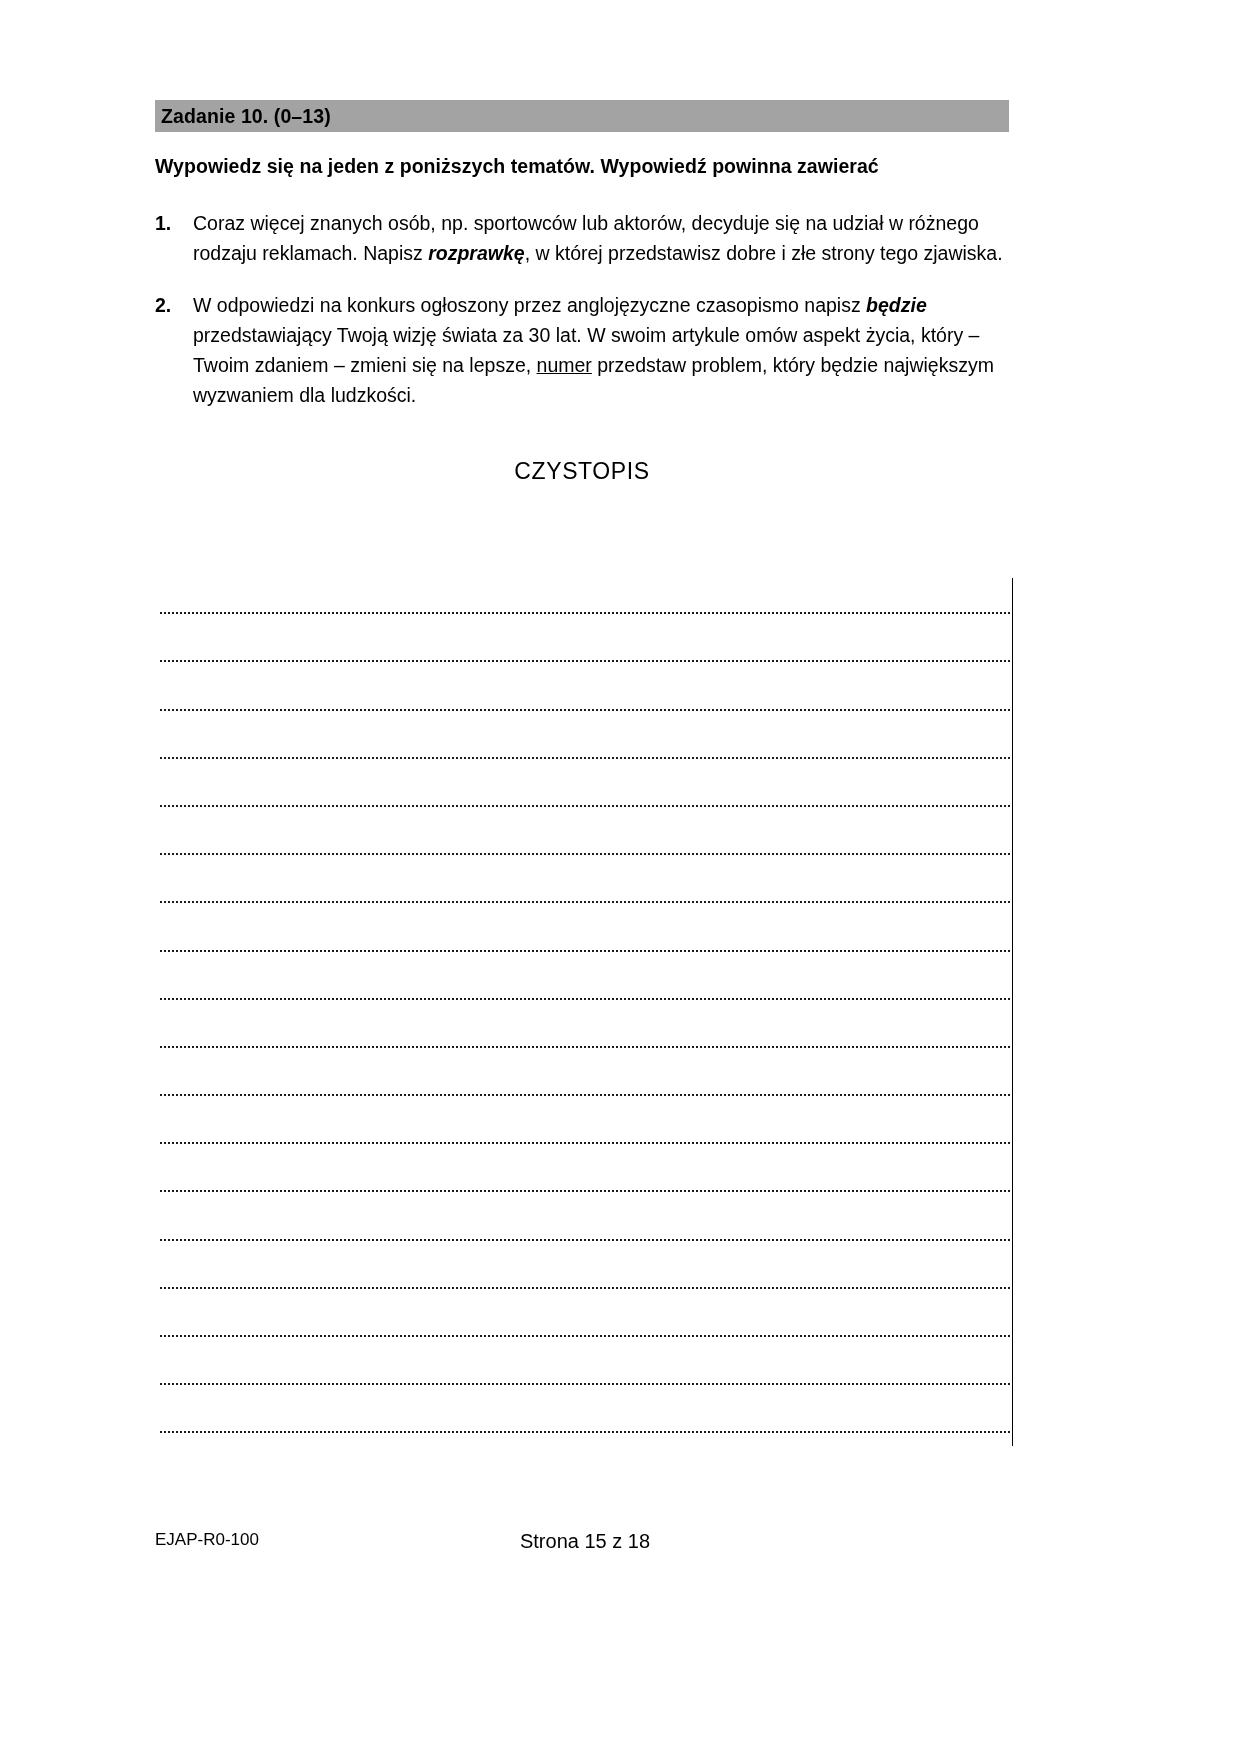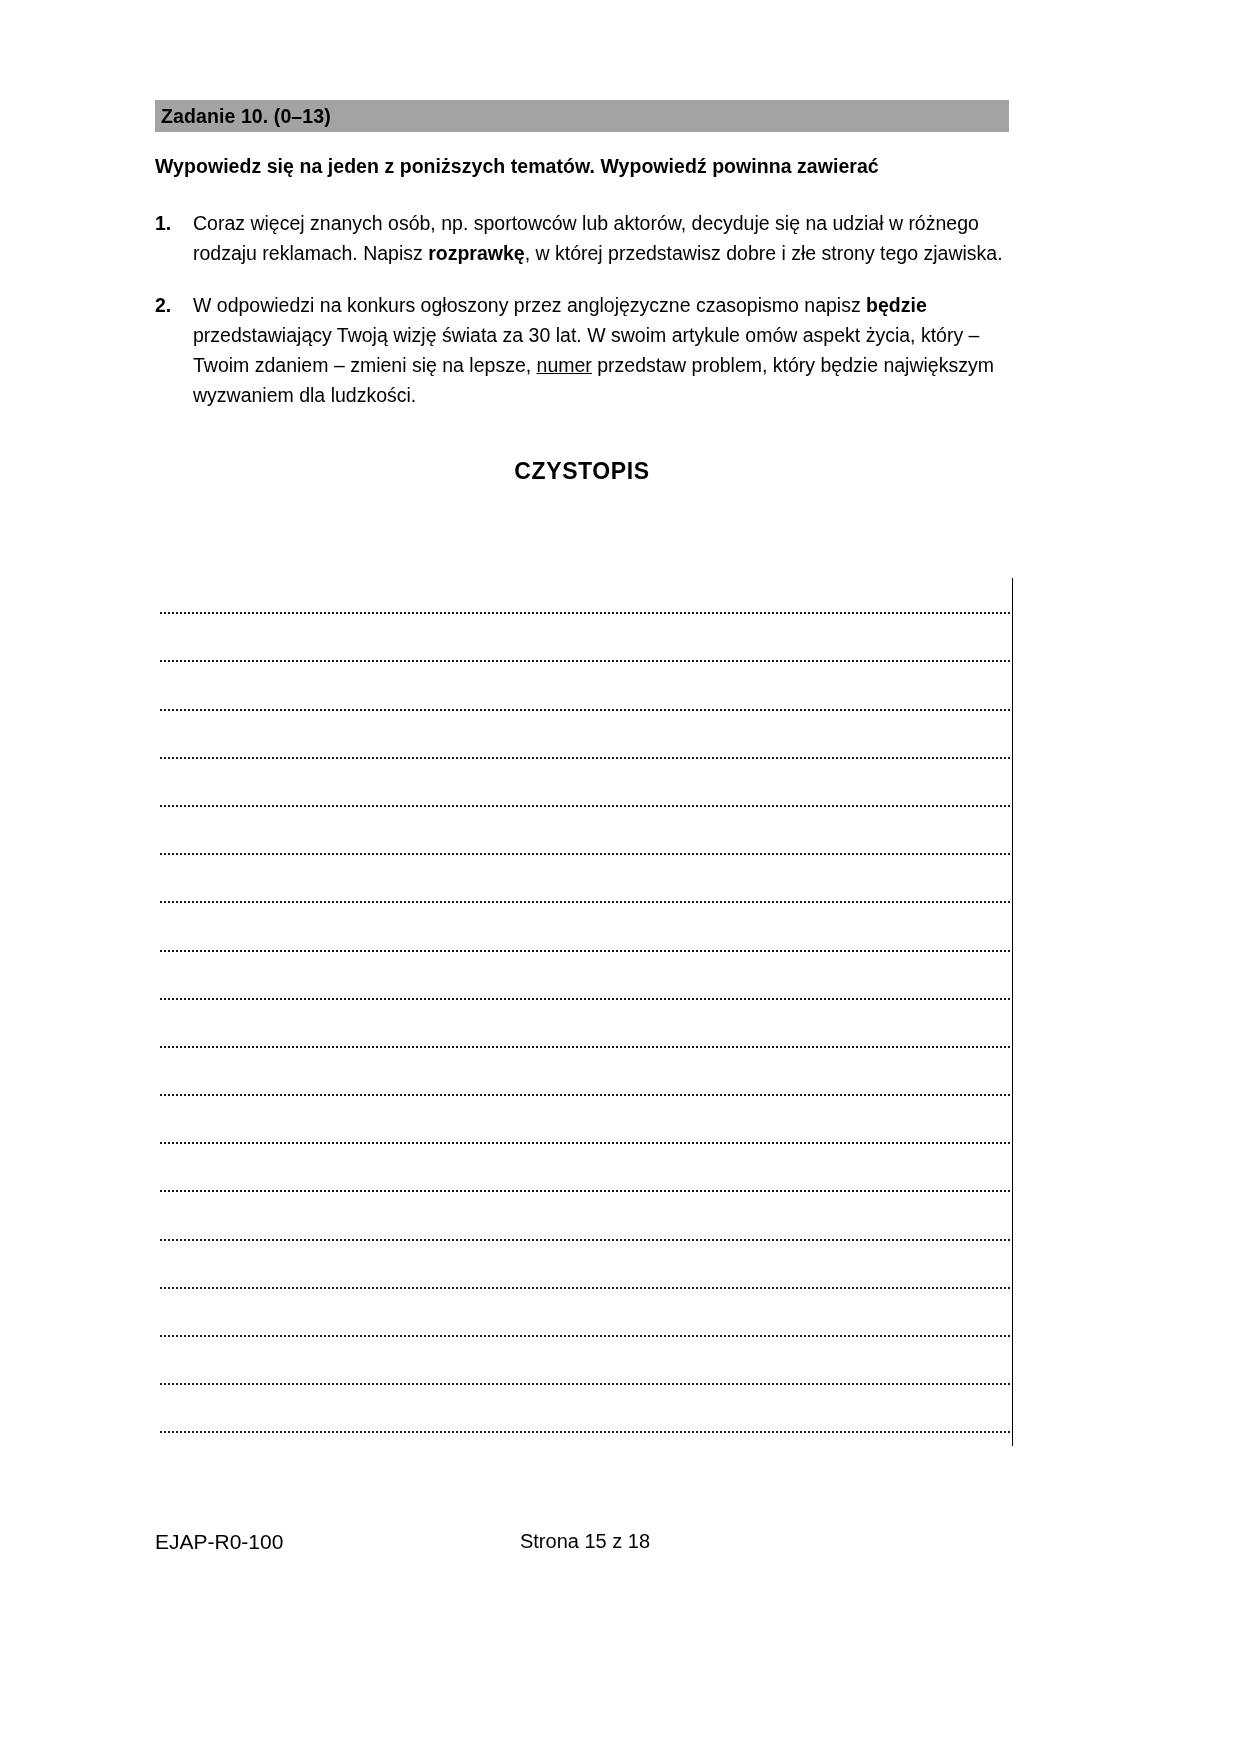--- a/index.html
+++ b/index.html
@@ -63,27 +63,27 @@
   .topic-num {
     font-weight: bold;
     width: 38px;
     flex: 0 0 38px;
     text-align: left;
   }
   .topic-text {
     flex: 1 1 auto;
     width: 820px;
   }
-  .topic-text b { font-weight: bold; }
+  .topic-text b { font-weight: bold; font-style: italic; }
   .topic-text u { text-decoration: underline; }
 
   
   .section-title {
     text-align: center;
-    font-weight: bold;
+    font-weight: normal;
     font-size: 23px;
     letter-spacing: 0.6px;
     margin-top: 48px;
     width: 854px;
   }
 
   
   .answer-area {
     position: absolute;
     left: 155px;
@@ -124,21 +124,21 @@
     position: absolute;
     left: 155px;
     top: 1530px;
     width: 860px;
     font-size: 17px;
   }
   .footer-left {
     position: absolute;
     left: 0;
     top: 0;
-    font-size: 21px;
+    font-size: 17px;
   }
   .footer-center {
     position: absolute;
     left: 0;
     top: 0;
     width: 860px;
     text-align: center;
     font-size: 20px;
   }
 </style>

